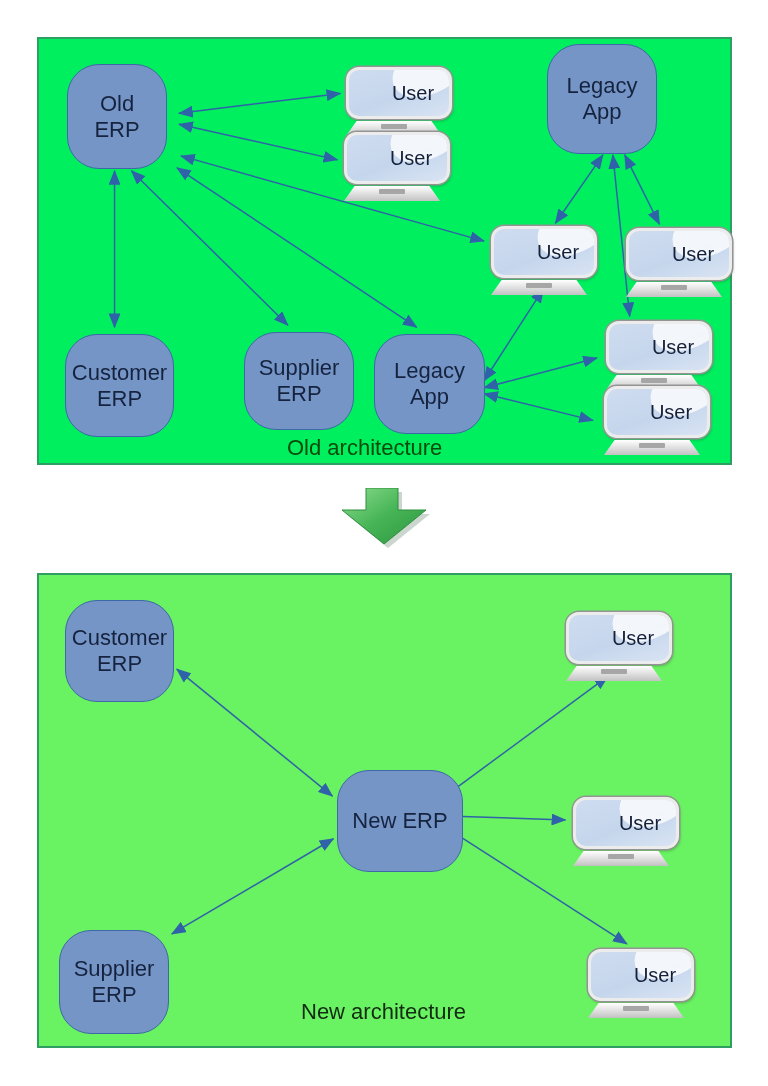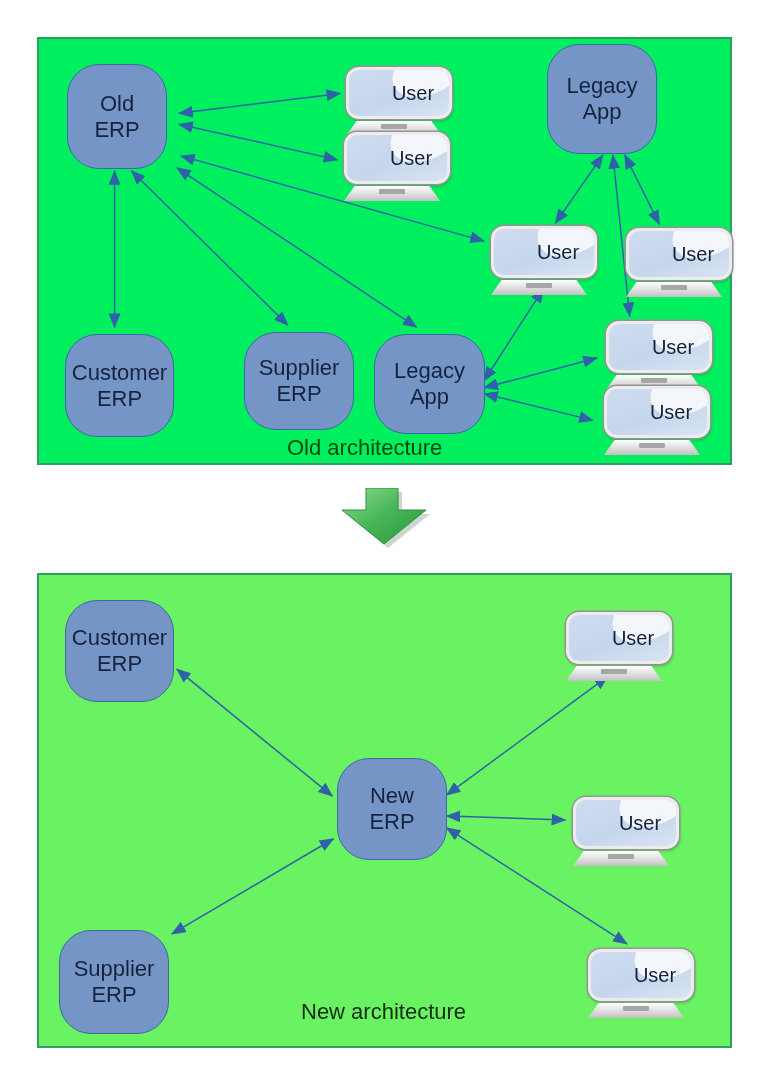--- a/index.html
+++ b/index.html
@@ -156,21 +156,21 @@
     <line x1="295" y1="223" x2="138" y2="95" marker-start="url(#ah-new)" marker-end="url(#ah-new)"></line>
     <line x1="296" y1="266" x2="133" y2="362" marker-start="url(#ah-new)" marker-end="url(#ah-new)"></line>
     <line x1="410" y1="222" x2="573" y2="102" marker-start="url(#ah-new)" marker-end="url(#ah-new)"></line>
     <line x1="410" y1="243" x2="530" y2="247" marker-start="url(#ah-new)" marker-end="url(#ah-new)"></line>
     <line x1="410" y1="255" x2="592" y2="372" marker-start="url(#ah-new)" marker-end="url(#ah-new)"></line>
   </svg>
 
   <div class="node" style="left:26px;top:25px;width:109px;height:102px">
       <span>Customer ERP</span>
     </div>
-  <div class="node" style="left:298px;top:183px;width:110px;height:102px">
+  <div class="node" style="left:298px;top:195px;width:126px;height:102px">
       <span>New ERP</span>
     </div>
   <div class="node" style="left:20px;top:355px;width:110px;height:104px">
       <span>Supplier ERP</span>
     </div>
 
   <div class="laptop" style="left:527px;top:37px">
     <div class="screen">
         <span class="ulabel">User</span>
       </div>

